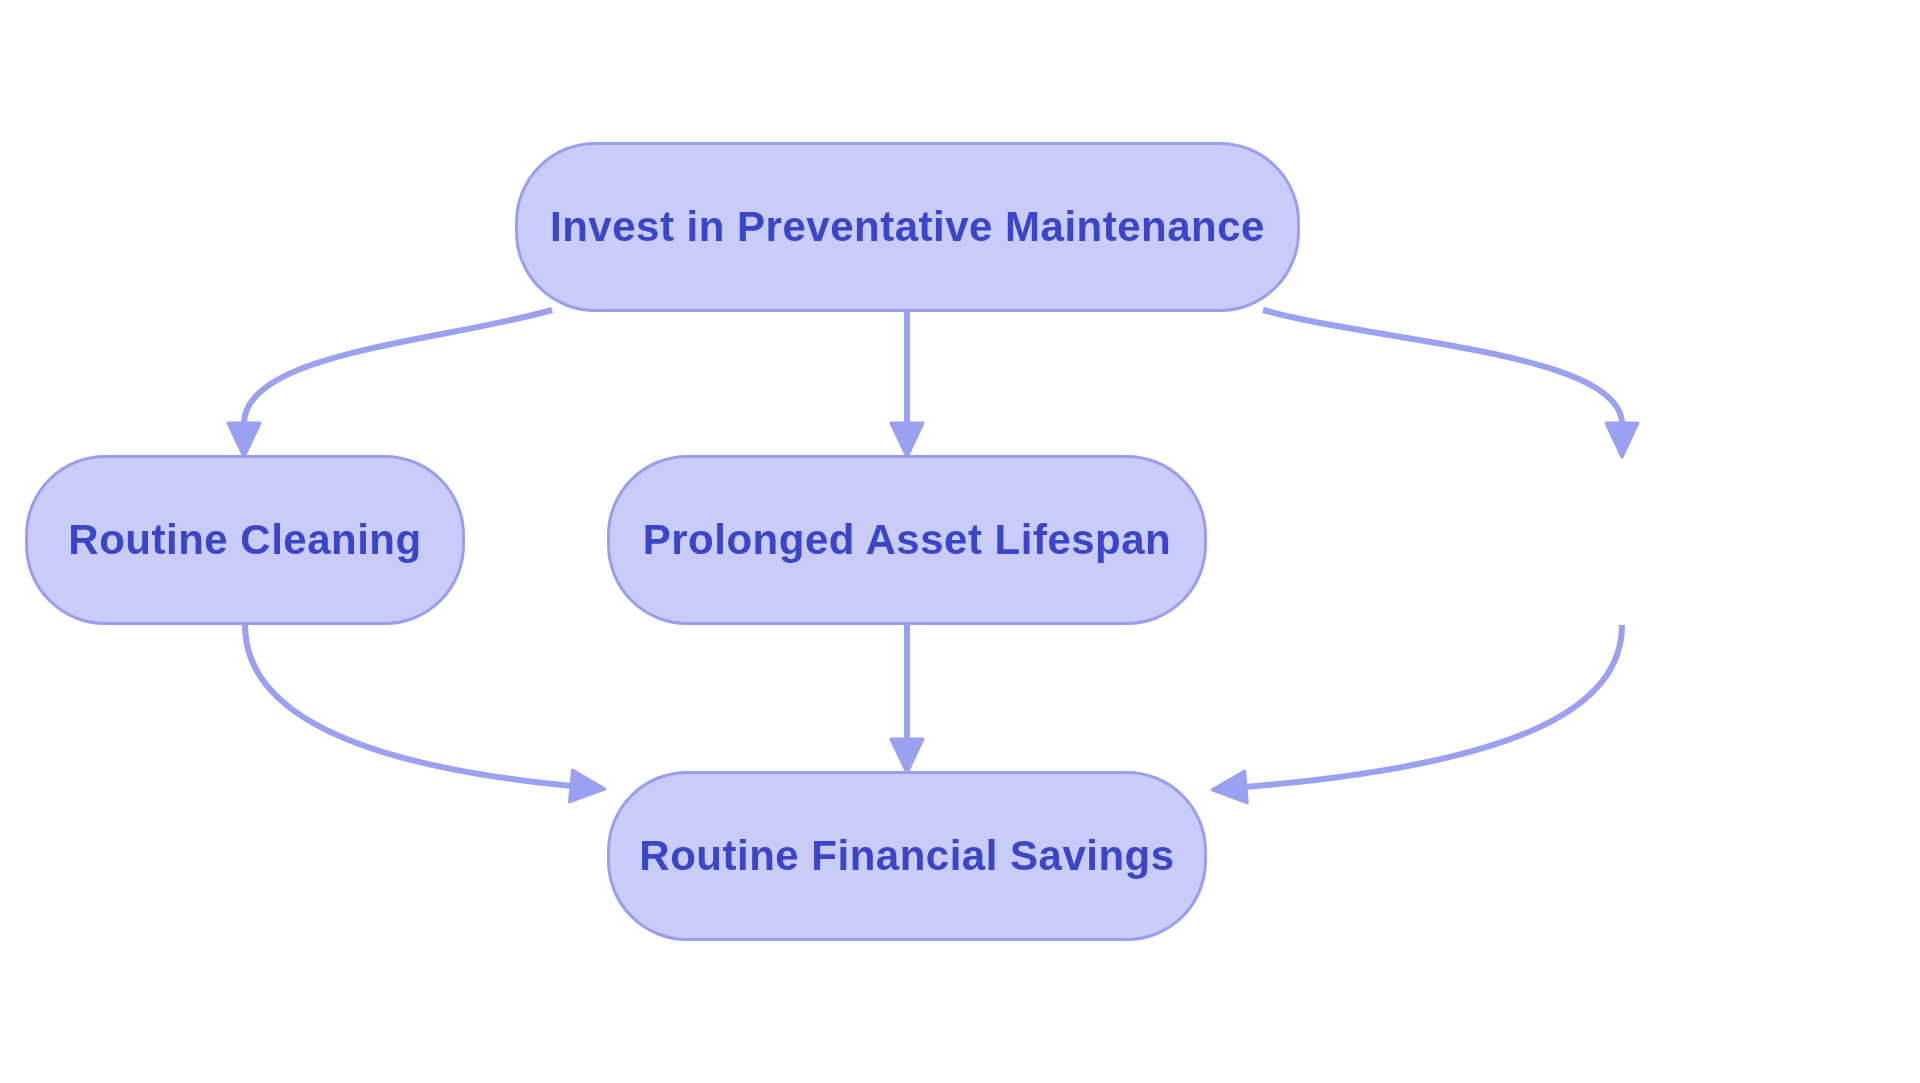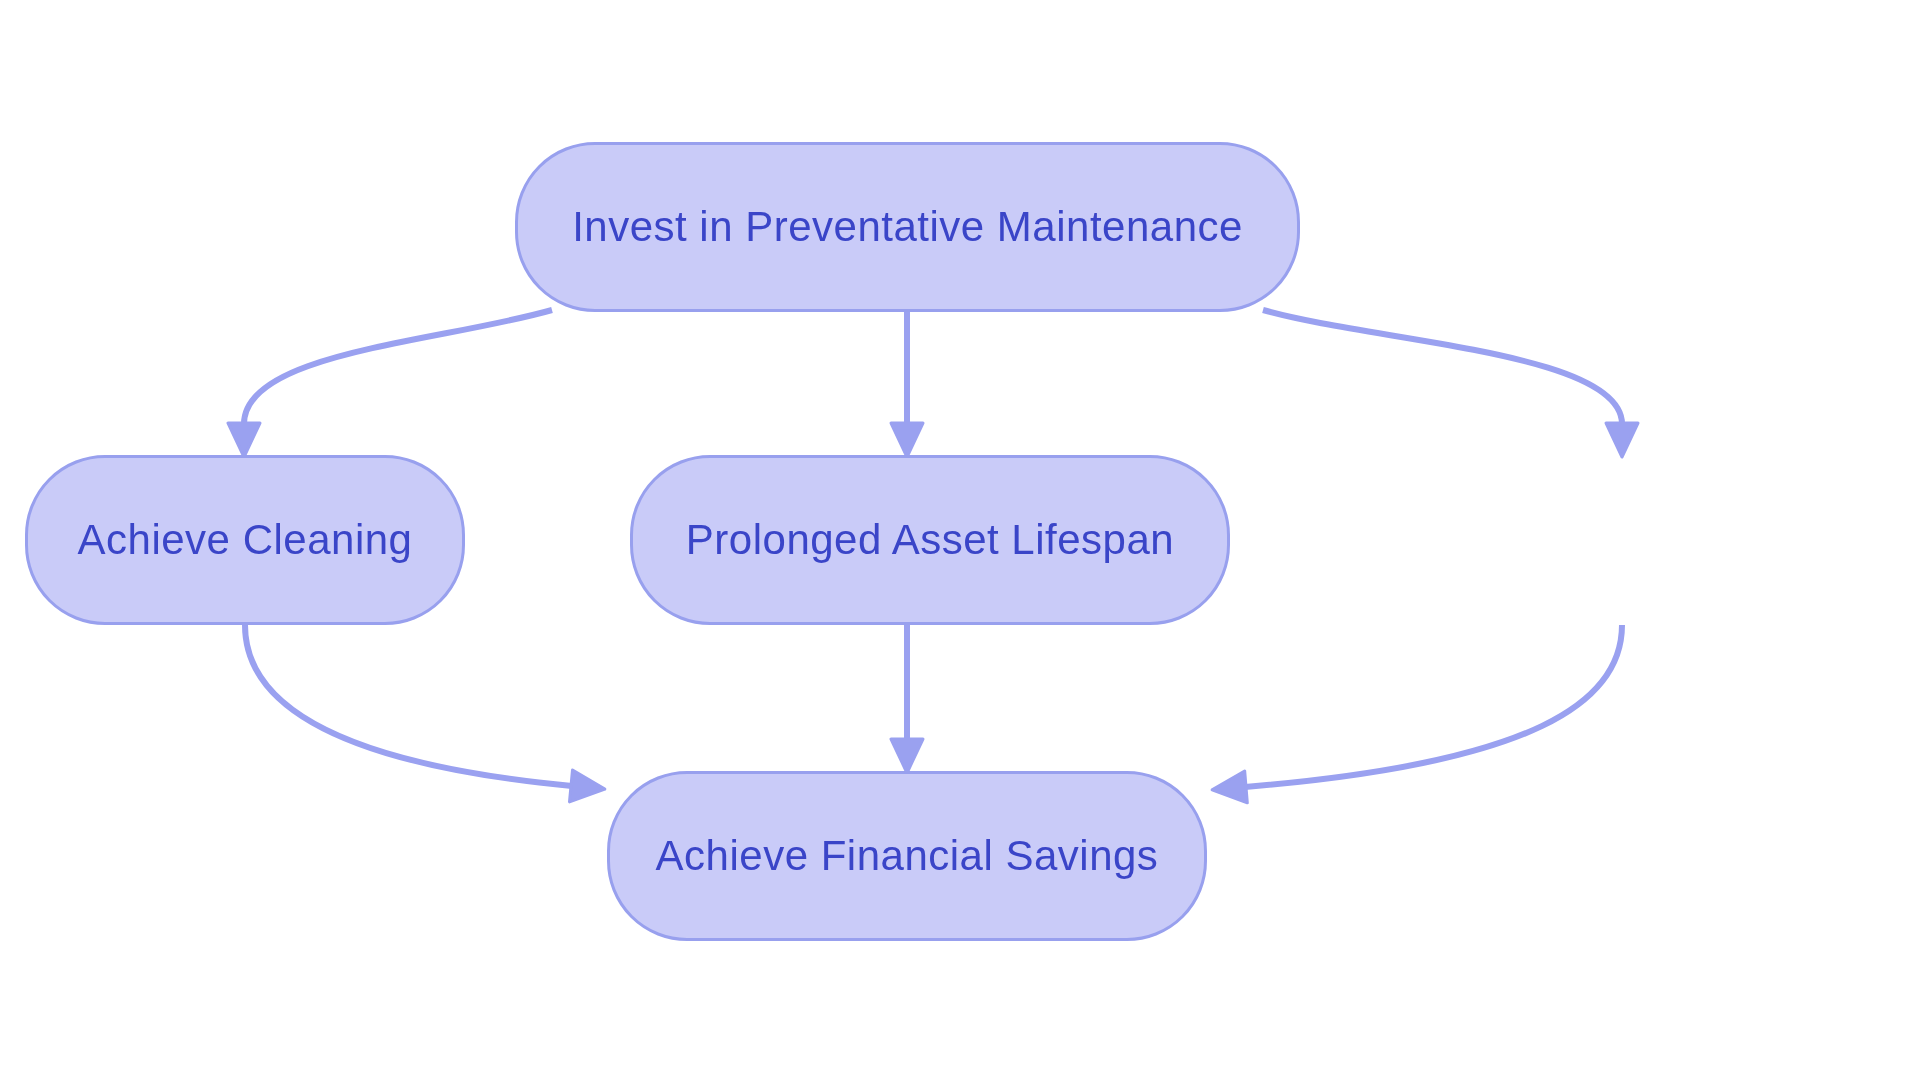--- a/index.html
+++ b/index.html
@@ -39,27 +39,27 @@
     box-sizing: border-box;
     background: var(--node-fill, #c9cbf8);
     border: 3px solid var(--node-border, #98a0ee);
     border-radius: 80px;
     display: flex;
     align-items: center;
     justify-content: center;
     text-align: center;
     color: var(--text-color, #3a45c8);
     font-size: 42px;
-    font-weight: 400;
+    font-weight: 700;
     letter-spacing: 0.5px;
     white-space: nowrap;
   }
   .node-invest    { left: 515px;  top: 142px; width: 785px; height: 170px; }
   .node-routine   { left: 25px;   top: 455px; width: 440px; height: 170px; }
-  .node-prolonged { left: 630px;  top: 455px; width: 600px; height: 170px; }
+  .node-prolonged { left: 607px;  top: 455px; width: 600px; height: 170px; }
   .node-minimized { left: 1355px; top: 455px; width: 537px; height: 170px; }
   .node-achieve   { left: 607px;  top: 771px; width: 600px; height: 170px; }
 </style>
 </head>
 <body style="--background: #ffffff; --node-fill: #c9cbf8; --node-border: #98a0ee; --arrow-color: #9aa1f0; --text-color: #3a45c8;">
 
 <div class="canvas">
 
   <svg class="edges" viewBox="0 0 1920 1083" xmlns="http://www.w3.org/2000/svg">
     <defs>
@@ -73,25 +73,25 @@
     <path d="M 245 625 C 245 702, 330 763, 572 786" marker-end="url(#arrowhead)"></path>
     <path d="M 907 625 L 907 740" marker-end="url(#arrowhead)"></path>
     <path d="M 1622 625 C 1622 702, 1535 763, 1245 787" marker-end="url(#arrowhead)"></path>
   </svg>
 
   <div class="node node-invest">
     <span>Invest in Preventative Maintenance</span>
   </div>
 
   <div class="node node-routine">
-    <span>Achieve Cleaning</span>
+    <span>Routine Cleaning</span>
   </div>
 
   <div class="node node-prolonged">
     <span>Prolonged Asset Lifespan</span>
   </div>
 
 
   <div class="node node-achieve">
-    <span>Achieve Financial Savings</span>
+    <span>Routine Financial Savings</span>
   </div>
 
 </div>
 
 </body></html>

